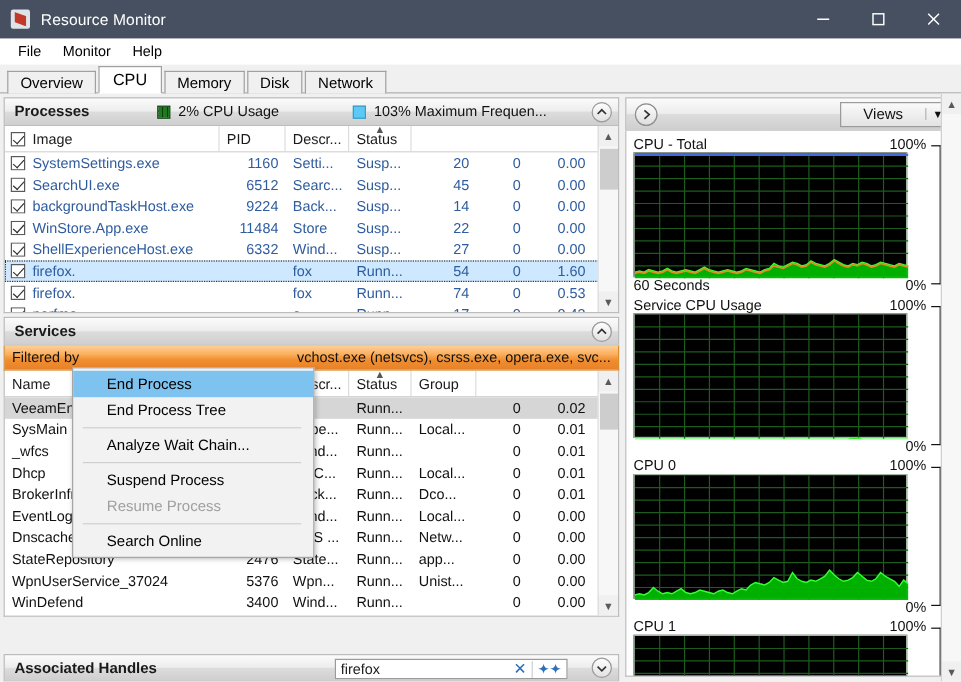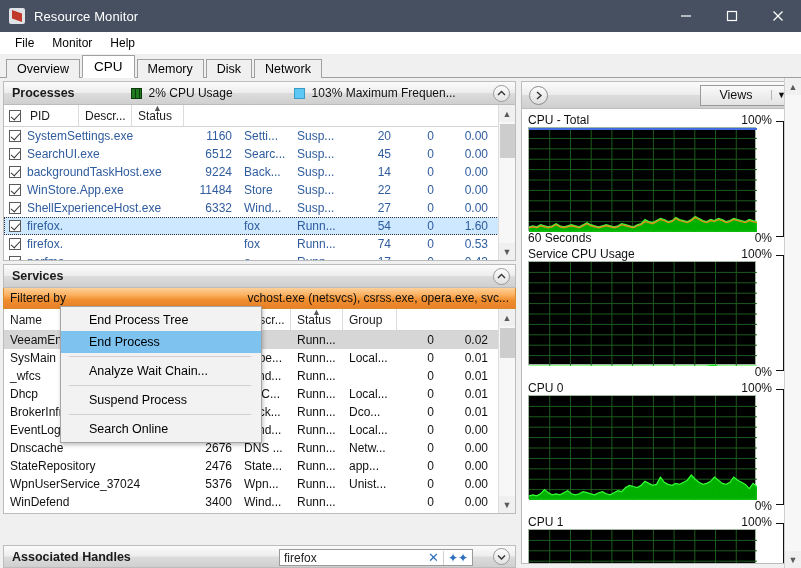--- a/index.html
+++ b/index.html
@@ -252,20 +252,21 @@
               <polyline points="1,5 4.5,1.5 8,5" fill="none" stroke="#333" stroke-width="1.4"></polyline>
             </svg>
         </div>
       </div>
 
       <div class="table-wrap" style="height:156px">
         <div class="thead">
           <div class="th" style="width:20px;border-right:none;padding:0 0 0 5px">
             <div class="cbx" style="margin-right:0"></div>
           </div>
+          <div class="th" style="width:159px;padding-left:3px">Image</div>
           <div class="th" style="width:55px">PID</div>
           <div class="th" style="width:53px">Descr...</div>
           <div class="th" style="width:52px">
             <span class="sortmark">▲</span>
             <span>Status</span>
           </div>
           <div class="th num" style="width:54px">Threa...</div>
           <div class="th num" style="width:43px">CPU</div>
           <div class="th num" style="width:54px;border-right:none">Avera...</div>
         </div>
@@ -524,26 +525,27 @@
           <span class="srch-go">✦✦</span>
         </div>
         <div class="chev-btn" style="right:5px">
           <svg width="9" height="6" viewBox="0 0 9 6">
               <polyline points="1,1.5 4.5,5 8,1.5" fill="none" stroke="#333" stroke-width="1.4"></polyline>
             </svg>
         </div>
       </div>
 
       <div class="ctxmenu" id="ctxmenu">
+          <div class="ctx-item hl">End Process</div>
           <div class="ctx-item">End Process Tree</div>
-          <div class="ctx-item hl">End Process</div>
           <div class="ctx-sep"></div>
           <div class="ctx-item">Analyze Wait Chain...</div>
           <div class="ctx-sep"></div>
           <div class="ctx-item">Suspend Process</div>
+          <div class="ctx-item disabled">Resume Process</div>
           <div class="ctx-sep"></div>
           <div class="ctx-item">Search Online</div>
         </div>
     </div>
 
     <div class="right-pane">
       <div class="gfx-head">
         <div class="round-btn">
           <svg width="8" height="9" viewBox="0 0 8 9">
               <polyline points="2,1 6,4.5 2,8" fill="none" stroke="#333" stroke-width="1.4"></polyline>

